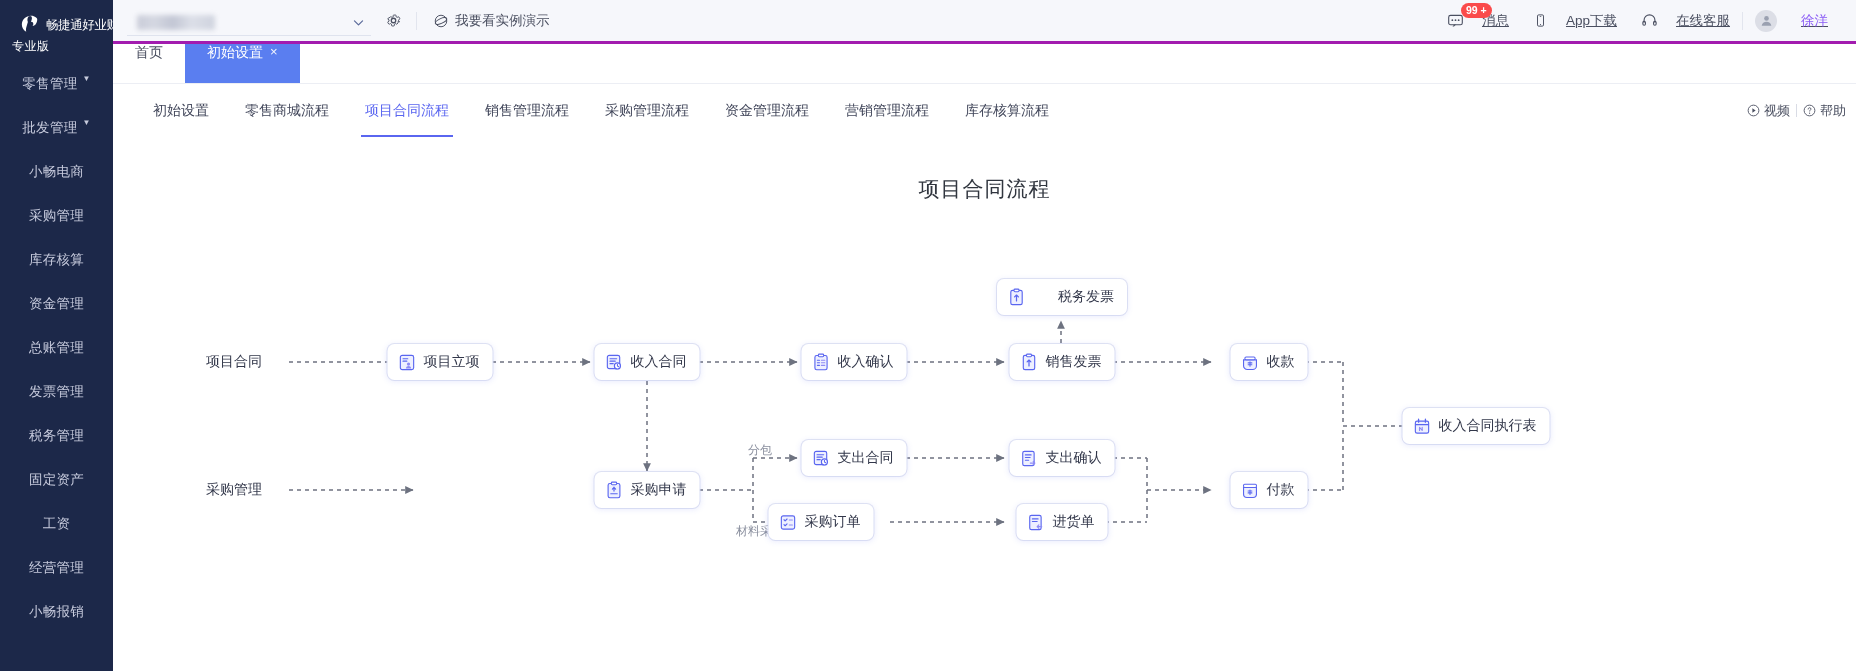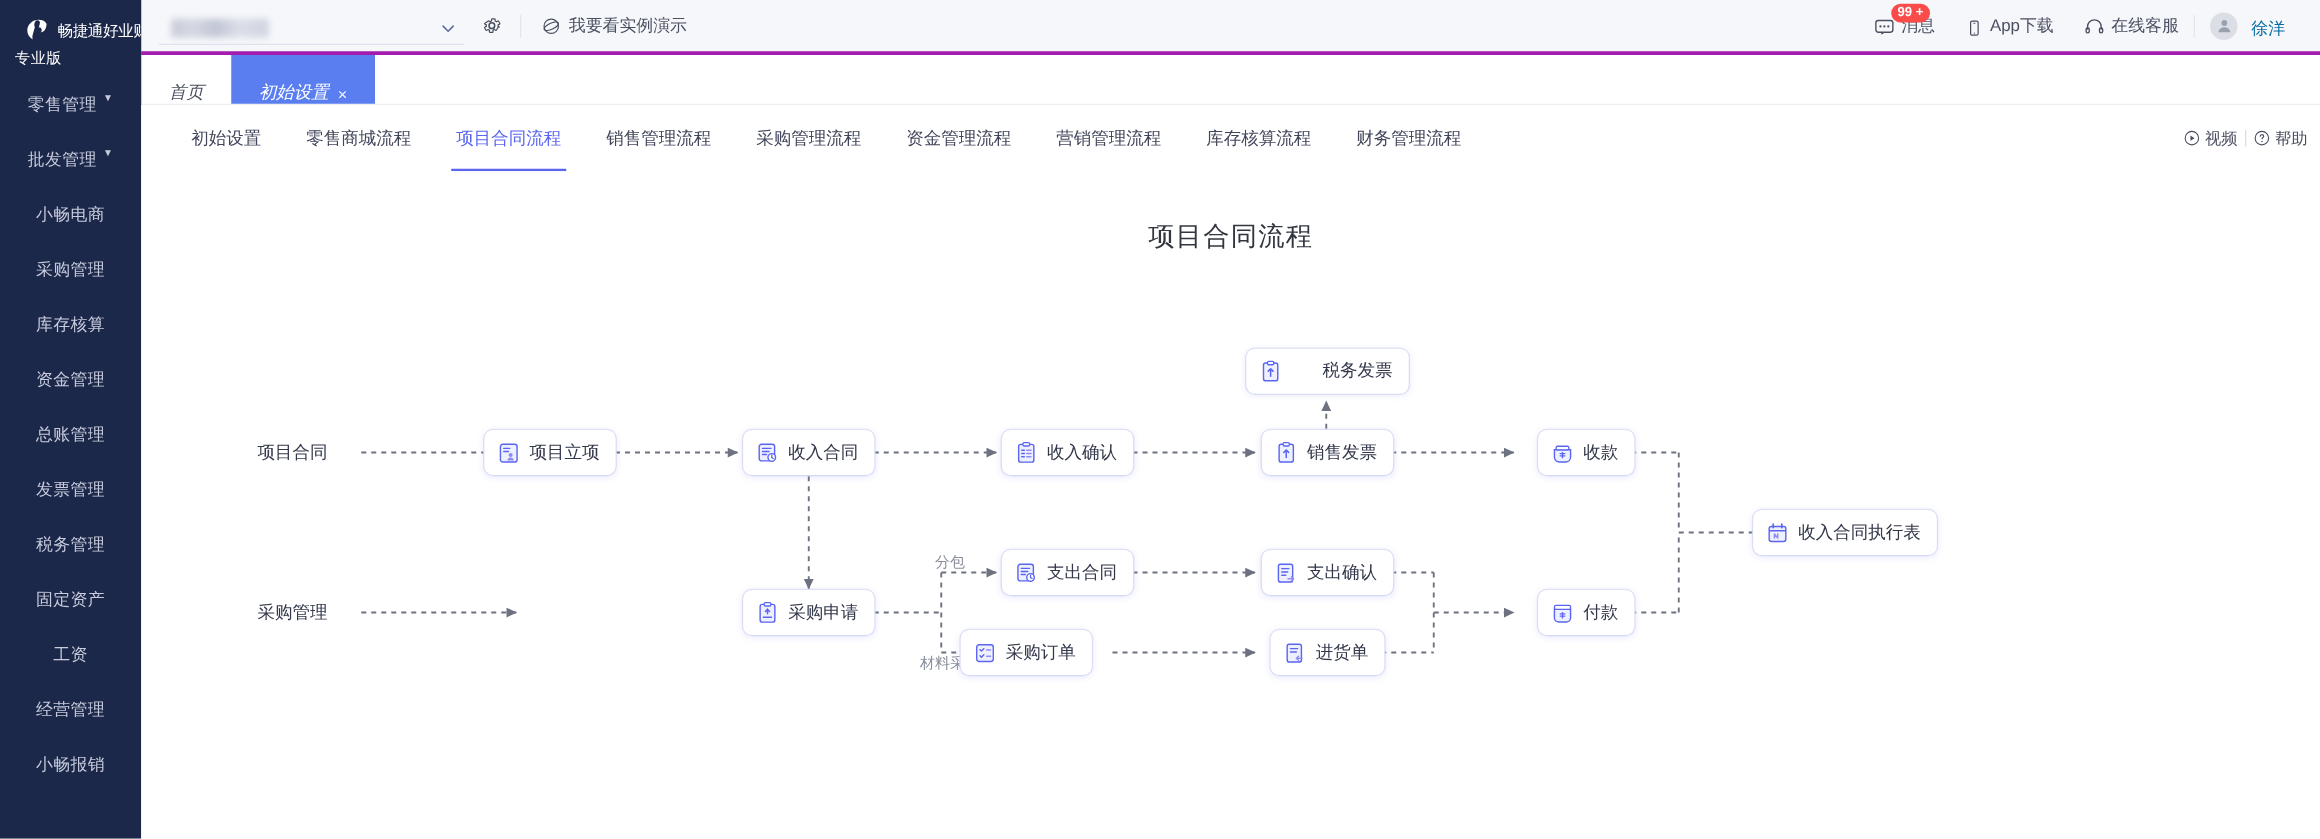--- a/index.html
+++ b/index.html
@@ -56,44 +56,45 @@
     cursor: pointer; line-height: 1;
   }
   .gear-btn { margin: 0 14px 0 14px; cursor: pointer; display: flex; align-items: center; }
   .hdr-div { width: 1px; height: 18px; background: #e2e5ee; }
   .demo-link {
     display: flex; align-items: center; gap: 6px; margin-left: 16px;
     color: #4a4f60; font-size: 13.5px; cursor: pointer; white-space: nowrap;
   }
   .hdr-right { margin-left: auto; display: flex; align-items: center; gap: 0; }
   .hdr-item {
-    display: flex; align-items: flex-end; gap: 5px; color: #4a4f60;
+    display: flex; align-items: center; gap: 18px; color: #4a4f60;
     font-size: 13.5px; cursor: pointer; position: relative; padding: 0 12px;
     white-space: nowrap;
+    text-decoration: underline;
   }
   .badge {
     position: absolute; top: -9px; left: 26px;
     background: #fa4b4b; color: #fff; font-size: 10.5px; font-weight: bold;
     border-radius: 9px; padding: 1px 5px 1px 5px; line-height: 1.25;
     white-space: nowrap;
   }
   .avatar {
     width: 22px; height: 22px; border-radius: 50%; background: #dcdee6;
     display: flex; align-items: center; justify-content: center; margin-right: 6px;
   }
-  .user-name { color: #0369a1; font-size: 13.5px; white-space: nowrap; }
+  .user-name { color: #8b5cf6; font-size: 13.5px; white-space: nowrap; }
 
   
   .tabstrip {
     height: 40px; background: #fff; display: flex; align-items: stretch;
     flex: 0 0 40px; border-bottom: 1px solid #eceef4;
   }
   .wtab {
-    display: flex; align-items: flex-end; justify-content: center; gap: 7px;
-    padding: 0 22px; font-size: 14px; color: #4a4f60; cursor: pointer; font-style: italic;
+    display: flex; align-items: flex-start; justify-content: center; gap: 7px;
+    padding: 0 22px; font-size: 14px; color: #4a4f60; cursor: pointer;
   }
   .wtab.active { background: #5a7ef0; color: #fff; }
   .wtab .x { font-size: 13px; opacity: .92; }
 
   
   .sectionbar {
     height: 53px; background: #fff; display: flex; align-items: center;
     padding-left: 22px; flex: 0 0 53px; position: relative;
   }
   .stab {
@@ -298,23 +299,20 @@
         </div>
       <div class="stab">
         <span>资金管理流程</span>
         </div>
       <div class="stab">
         <span>营销管理流程</span>
         </div>
       <div class="stab">
         <span>库存核算流程</span>
         </div>
-      <div class="stab">
-        <span>财务管理流程</span>
-        </div>
 
       <div class="sectionbar-right">
         <div class="sbr-item">
           <svg viewBox="0 0 16 16" width="13" height="13">
             <circle cx="8" cy="8" r="6.6" fill="none" stroke="#4a4f60" stroke-width="1.1"></circle>
             <path d="M6.6 5.3l4 2.7-4 2.7z" fill="#4a4f60"></path>
           </svg>
           <span>视频</span>
         </div>
         <span class="sbr-div"></span>

